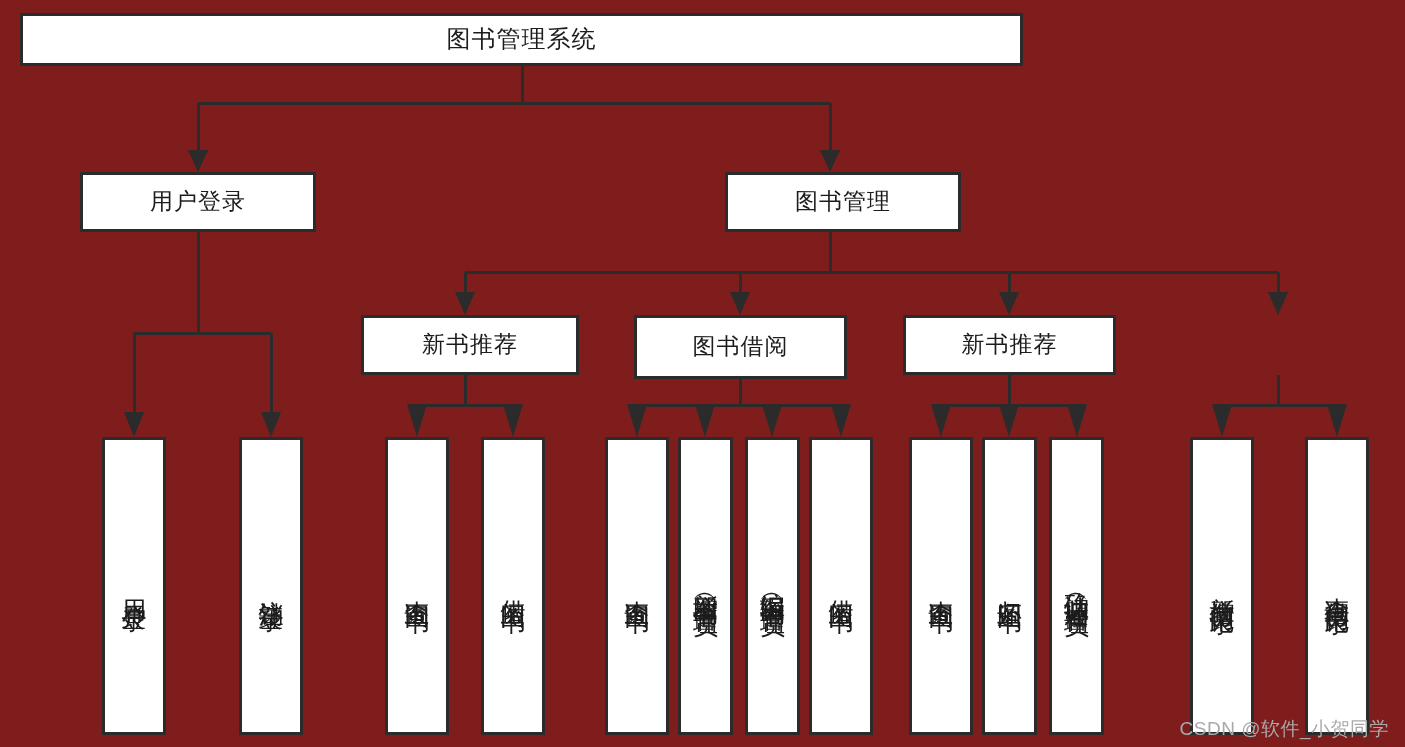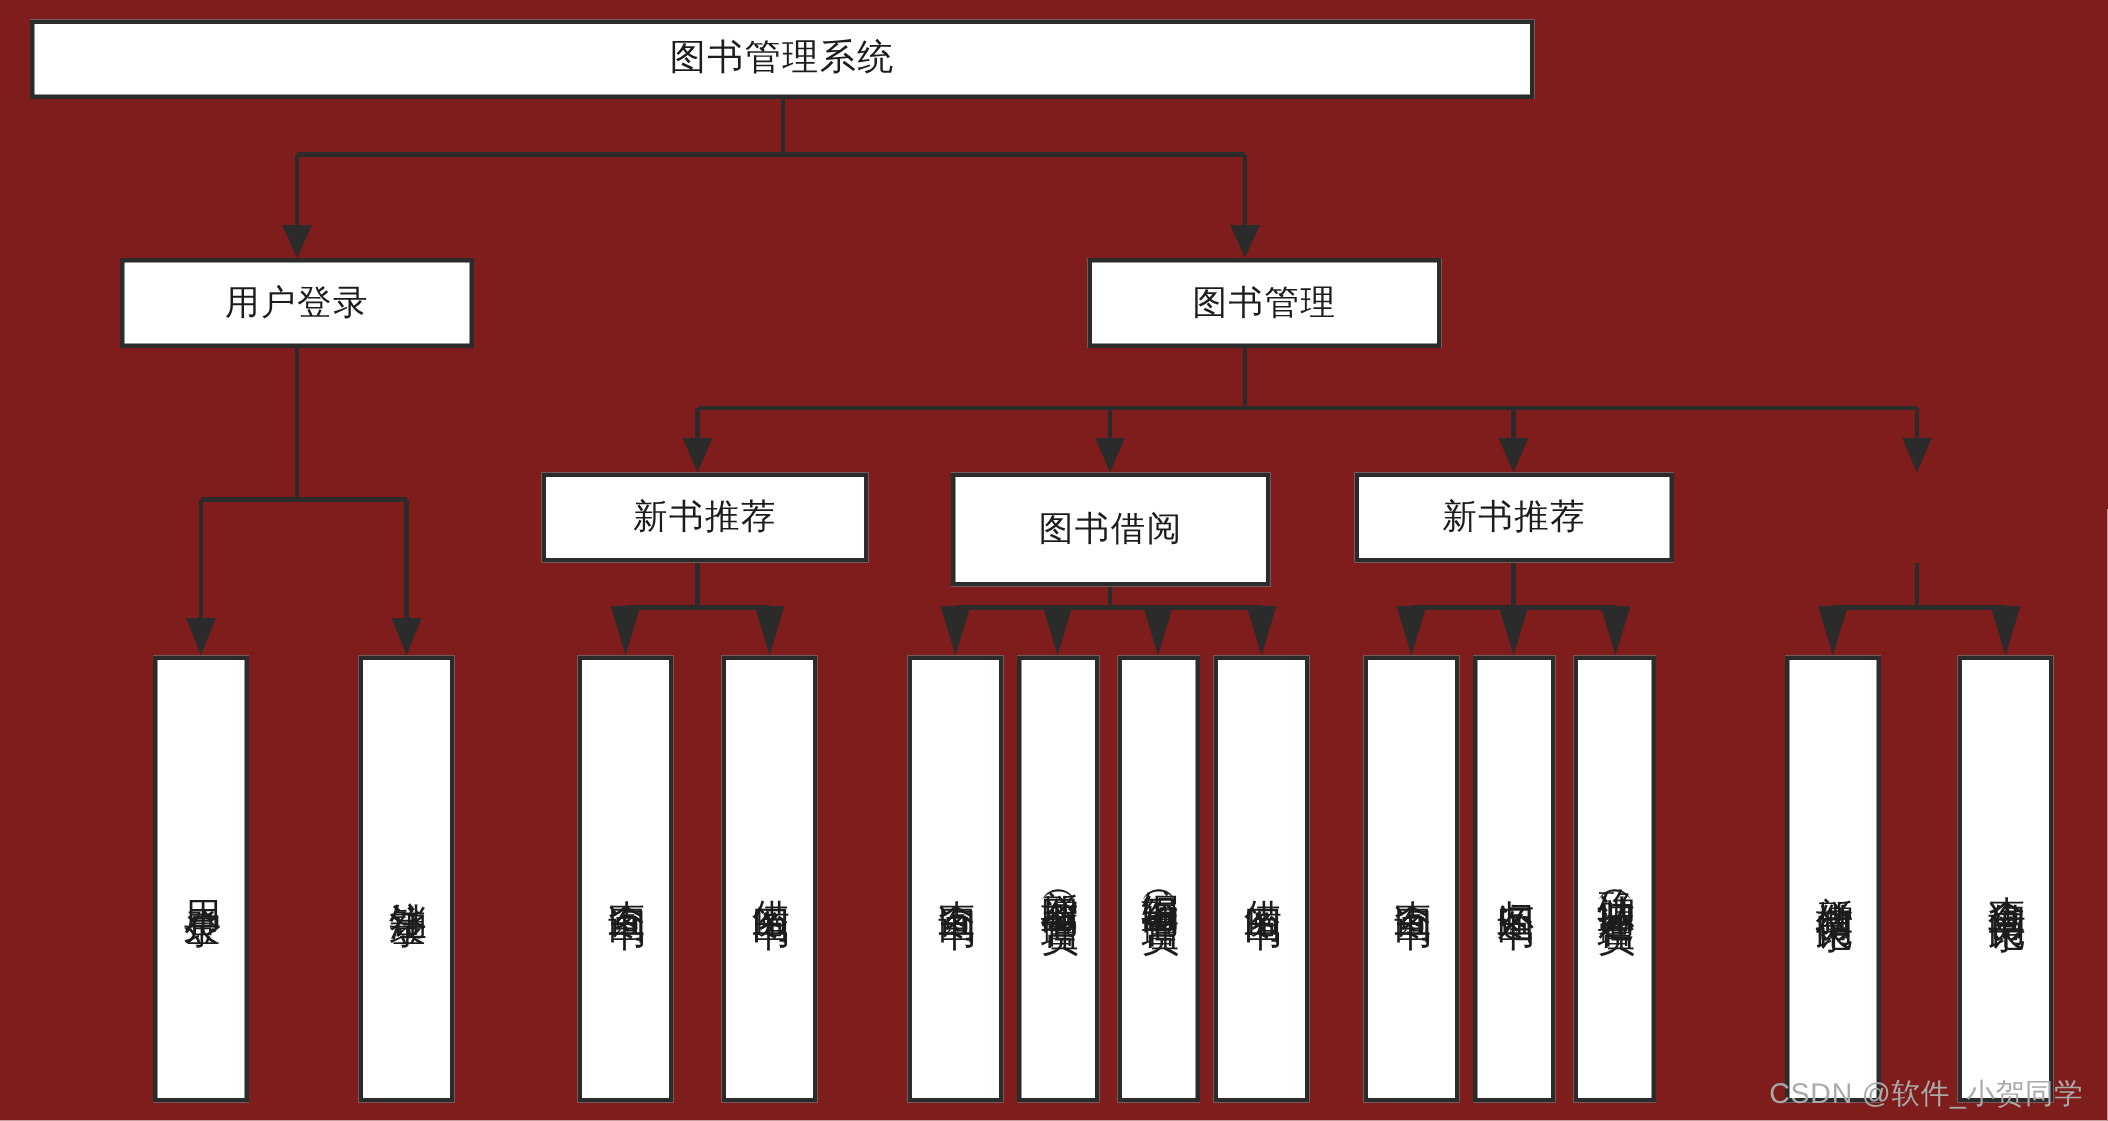--- a/index.html
+++ b/index.html
@@ -165,21 +165,21 @@
   </div>
 
   <div class="node horiz" style="left:711px; top:172px; width:236px; height:60px;margin-left:14px;">
     <span class="label">图书管理</span>
   </div>
 
   <div class="node horiz" style="left:361px; top:315px; width:218px; height:60px;">
     <span class="label">新书推荐</span>
   </div>
 
-  <div class="node horiz" style="left:634px; top:315px; width:213px; height:76px;text-align:right;">
+  <div class="node horiz" style="left:634px; top:315px; width:213px; height:64px;text-align:right;">
     <span class="label">图书借阅</span>
   </div>
 
   <div class="node horiz" style="left:903px; top:315px; width:213px; height:60px;">
     <span class="label">新书推荐</span>
   </div>
 
 
   <div class="node vert" style="left:102px; top:437px; width:64px; height:298px;">
     <span class="label">用户登录</span>

